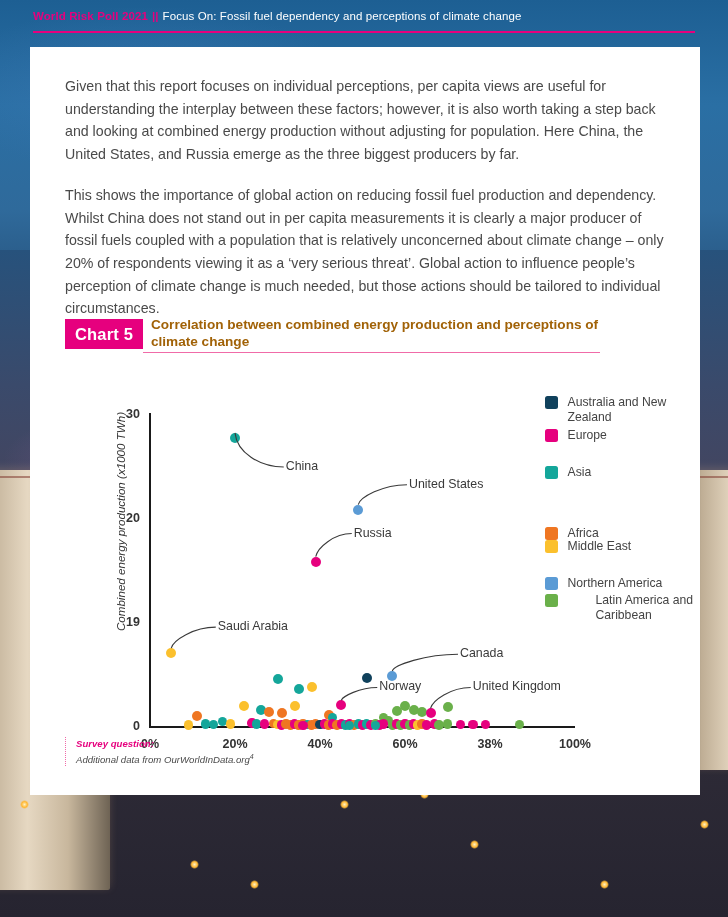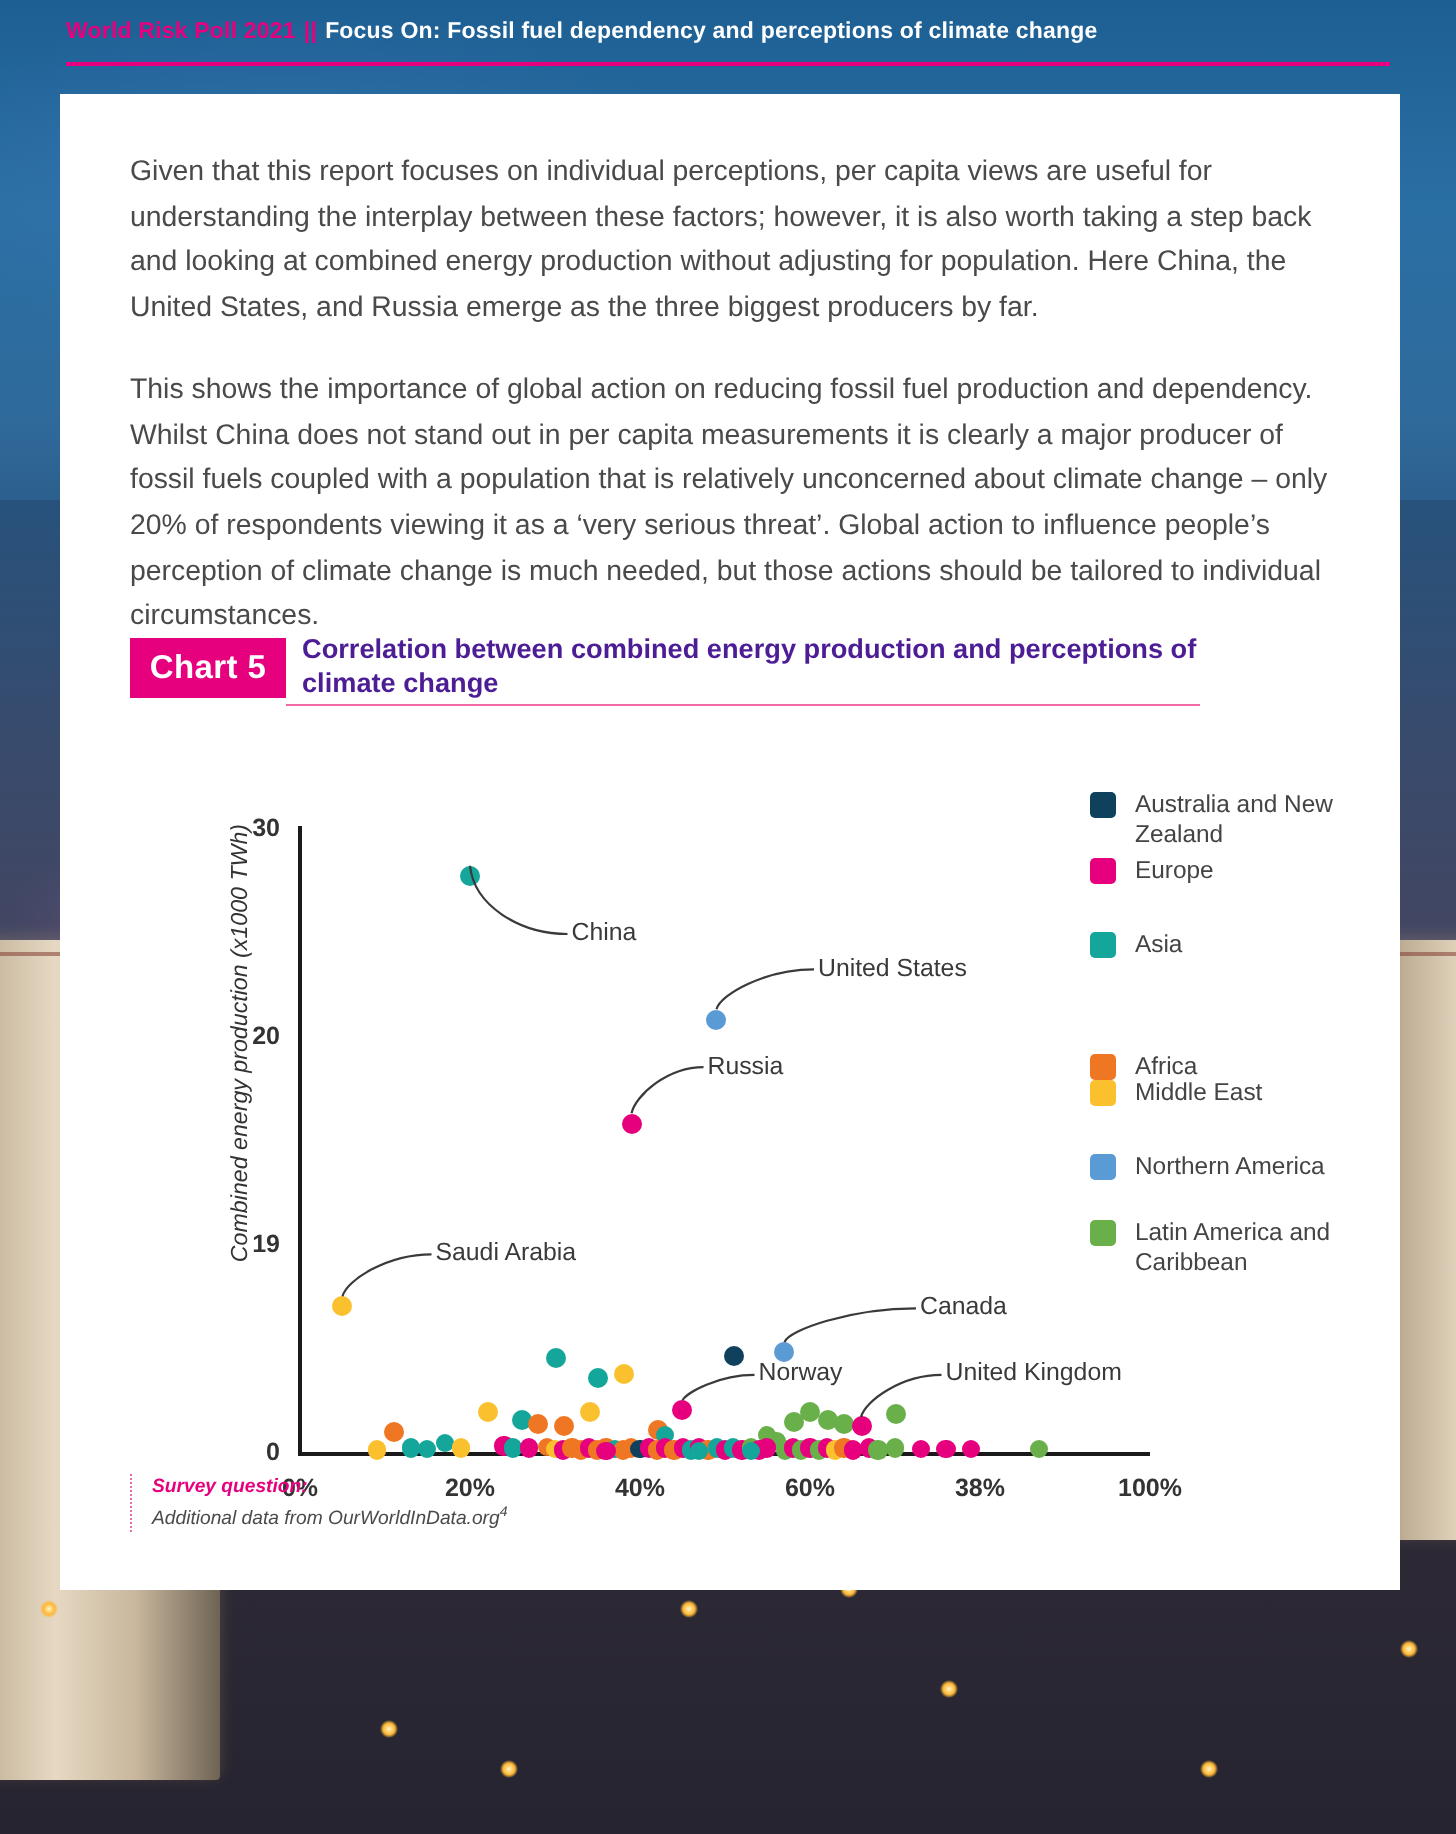--- a/index.html
+++ b/index.html
@@ -57,21 +57,21 @@
   #header-bar {
     position:absolute; left:0; top:0; width:728px; height:47px;
     z-index:4;
   }
   #header-text {
     position:absolute; left:33px; top:10px;
     font-size:11.5px; white-space:nowrap; letter-spacing:.1px;
   }
   #header-brand { color:#e6007e; font-weight:700; }
   #header-sep   { color:#e6007e; font-weight:700; padding:0 4px; }
-  #header-topic { color:#ffffff; font-weight:700; }
+  #header-topic { color:#ffffff; font-weight:400; }
   #header-rule {
     position:absolute; left:33px; top:31px; width:662px; height:2px;
     background:#e6007e;
   }
 
   
   #content-card {
     position:absolute; left:30px; top:47px; width:670px; height:748px;
     background:#ffffff; z-index:3;
   }
@@ -88,21 +88,21 @@
   #chart-block { position:absolute; left:0; top:0; width:670px; height:748px; }
 
   #chart-badge {
     position:absolute; left:35px; top:272px; width:78px; height:30px;
     background:#e6007e; color:#ffffff; font-weight:700; font-size:16.5px;
     display:flex; align-items:center; justify-content:center;
     letter-spacing:.2px;
   }
   #chart-title {
     position:absolute; left:121px; top:270px; width:450px;
-    font-size:13.6px; font-weight:700; color:#4c1d95; line-height:16.5px;
+    font-size:13.6px; font-weight:700; color:#a16207; line-height:16.5px;
   }
   #chart-title-rule {
     position:absolute; left:113px; top:305px; width:457px; height:1.4px;
     background:#f06ba8;
   }
 
   
   #plot-area {
     position:absolute; left:120px; top:368px; width:425px; height:312px;
   }
@@ -390,21 +390,21 @@
           <span class="legend-label">Africa</span>
         </div>
         <div class="legend-row" style="top: 144px;">
           <span class="legend-swatch" style="background: rgb(251, 192, 45);"></span>
           <span class="legend-label">Middle East</span>
         </div>
         <div class="legend-row" style="top: 181px;">
           <span class="legend-swatch" style="background: rgb(91, 155, 213);"></span>
           <span class="legend-label">Northern America</span>
         </div>
-        <div class="legend-row" style="top: 214px;">
+        <div class="legend-row" style="top: 198px; gap: 28px;">
           <span class="legend-swatch" style="background: rgb(106, 176, 74);"></span>
           <span class="legend-label">Latin America and Caribbean</span>
         </div>
       </div>
   </div>
 
   <div id="footnote">
     <div id="fn-q">Survey question:</div>
     <div class="fn-line"><span>Additional data from OurWorldInData.org</span><span id="fn-sup">4</span></div>
   </div>

